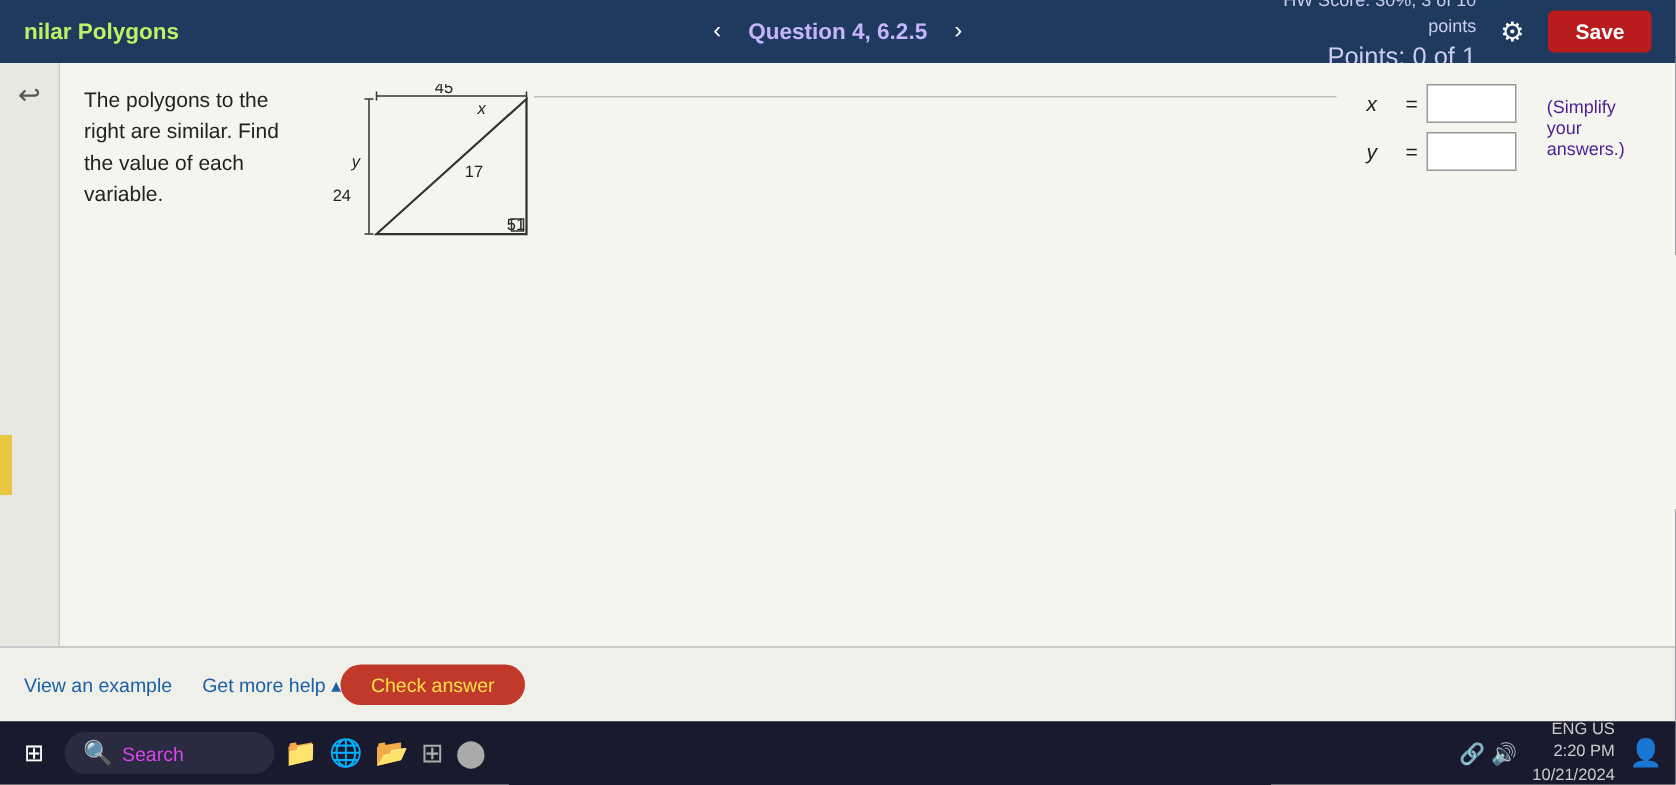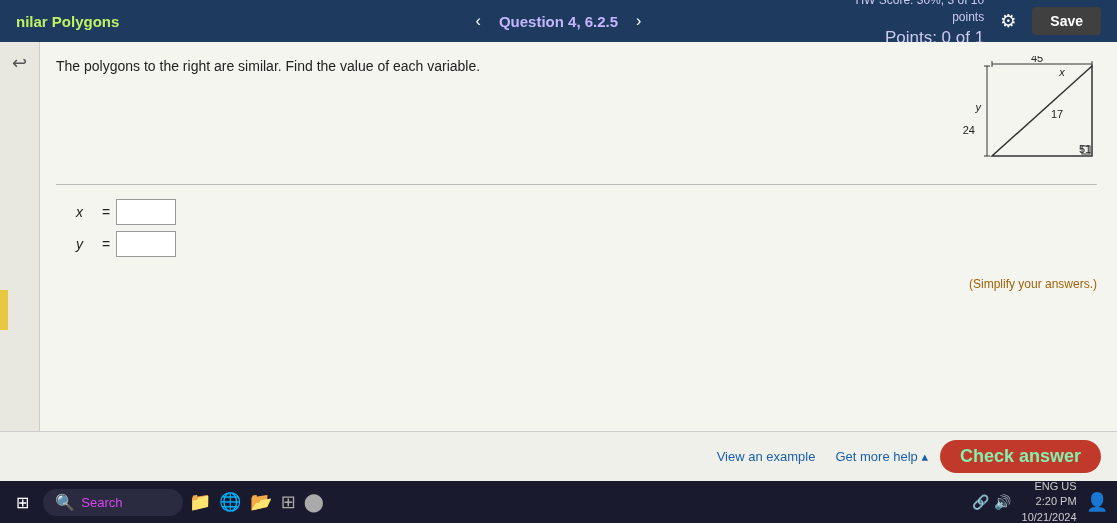--- a/index.html
+++ b/index.html
@@ -67,21 +67,21 @@
     }
     .score-info .points {
       font-size: 17px;
     }
     .settings-icon {
       color: white;
       font-size: 18px;
       cursor: pointer;
     }
     .save-btn {
-      background: #404040;
+      background: #b91c1c;
       color: white;
       border: none;
       border-radius: 4px;
       padding: 6px 18px;
       font-size: 14px;
       font-weight: bold;
       cursor: pointer;
     }
 
     
@@ -105,21 +105,20 @@
     .sidebar-arrow {
       font-size: 18px;
       color: #555;
       cursor: pointer;
     }
 
     
     .work-area {
       flex: 1;
       display: flex;
-      flex-direction: column;
       padding: 14px 20px 10px 16px;
       position: relative;
     }
 
     .question-row {
       display: flex;
       align-items: flex-start;
       justify-content: space-between;
       margin-bottom: 10px;
     }
@@ -180,37 +179,35 @@
       width: 60px;
       height: 26px;
       border: 1px solid #999;
       background: white;
       font-size: 14px;
       padding: 2px 4px;
       outline: none;
     }
     .simplify-note {
       font-size: 12px;
-      color: #a16207;
+      color: #4c1d95;
       margin-left: 20px;
-      margin-top: 20px;
-      text-align: right;
+      margin-top: 8px;
     }
 
     
     .bottom-bar {
       display: flex;
       align-items: center;
-      justify-content: flex-end;
+      justify-content: flex-start;
       padding: 8px 16px;
       background: #f0f0eb;
       border-top: 1px solid #ccc;
       height: 50px;
       flex-shrink: 0;
-      gap: 12px;
     }
     .bottom-bar-left {
       display: flex;
       gap: 20px;
       align-items: center;
     }
     .bottom-link {
       font-size: 13px;
       color: #1a5fa8;
       cursor: pointer;
@@ -230,24 +227,24 @@
       padding: 6px 20px;
       font-size: 13px;
       color: #333;
       cursor: pointer;
     }
     .check-answer-btn {
       background: #c0392b;
       border: none;
       border-radius: 20px;
       padding: 6px 20px;
-      font-size: 18px;
-      color: #86efac;
-      cursor: pointer;
-      font-weight: bold;
+      font-size: 13px;
+      color: #fde047;
+      cursor: pointer;
+      font-weight: normal;
     }
 
     
     .taskbar {
       display: flex;
       align-items: center;
       background: #1a1a2e;
       height: 42px;
       padding: 0 8px;
       gap: 6px;

